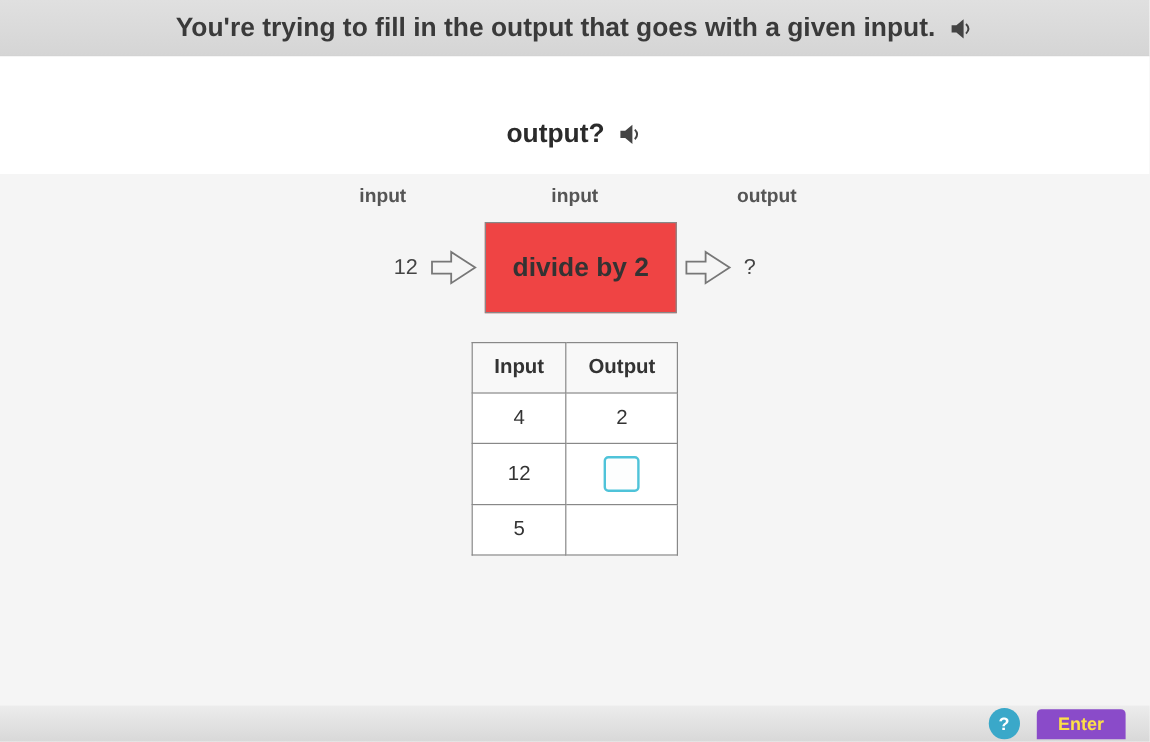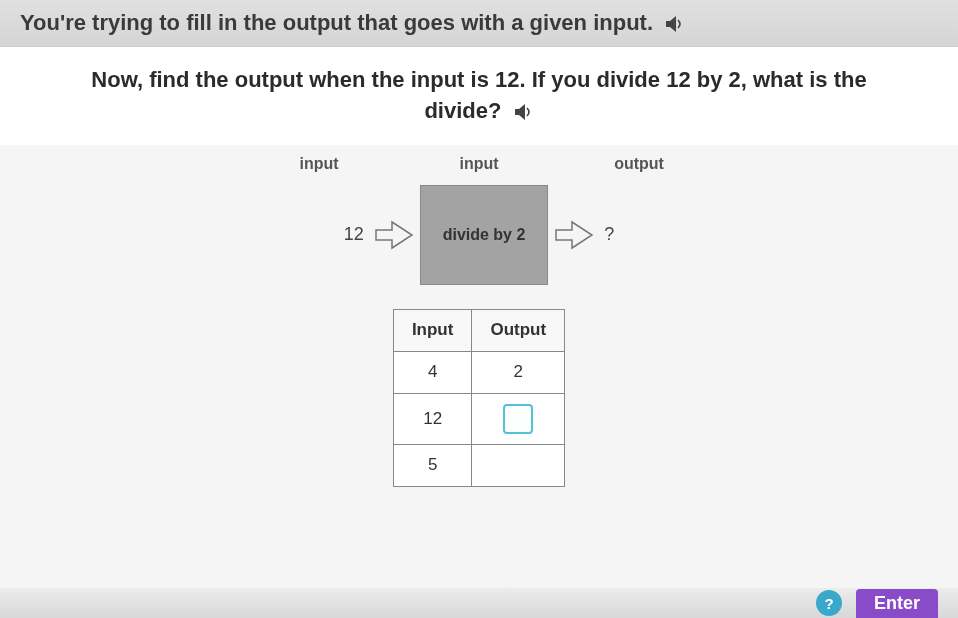--- a/index.html
+++ b/index.html
@@ -9,20 +9,21 @@
     font-family: Arial, Helvetica, sans-serif;
     background: #f5f5f5;
     width: 958px;
     height: 618px;
     overflow: hidden;
     color: #333;
   }
   .top-banner {
     background: linear-gradient(to bottom, #e0e0e0, #d5d5d5);
     padding: 10px 20px;
+    text-align: center;
     font-size: 22px;
     font-weight: bold;
     color: #3a3a3a;
     border-bottom: 1px solid #ccc;
   }
   .question-area {
     background: #fff;
     padding: 18px 40px;
     text-align: center;
     font-size: 22px;
@@ -55,24 +56,24 @@
     margin-top: 12px;
     gap: 6px;
   }
   .flow-value {
     font-size: 18px;
     color: #444;
     padding: 0 4px;
   }
   .rule-box {
     border: 1.5px solid #888;
-    padding: 40px 22px;
-    font-size: 16px;
+    padding: 24px 22px;
+    font-size: 22px;
     color: #333;
-    background: #a3a3a3;
+    background: #ef4444;
     font-weight: bold;
   }
   .arrow svg { display: block; }
   .table-wrap {
     display: flex;
     justify-content: center;
     margin-top: 24px;
     position: relative;
   }
   table.io {
@@ -123,45 +124,45 @@
     display: flex;
     align-items: center;
     justify-content: center;
     color: #fff;
     font-size: 15px;
     font-weight: bold;
     cursor: pointer;
   }
   .enter-btn {
     background: #8a4bc9;
-    color: #ffffff;
+    color: #fde047;
     border: none;
     border-radius: 4px 4px 0 0;
     padding: 4px 18px;
-    font-size: 18px;
+    font-size: 15px;
     font-weight: bold;
     cursor: pointer;
   }
 </style>
 </head>
 <body>
 
 <div class="top-banner">
   <span>You're trying to fill in the output that goes with a given input.</span>
   <span class="speaker">
     <svg width="20" height="18" viewBox="0 0 20 18">
       <path d="M1 6 H5 L11 1 V17 L5 12 H1 Z" fill="#444"></path>
       <path d="M13 5 Q17 9 13 13" stroke="#444" stroke-width="1.6" fill="none"></path>
     </svg>
   </span>
 </div>
 
 <div class="question-area">
-  <span>Now, find the output when the input is 12. If you divide 12 by 2, what is the</span><br>
-  <span>divide?</span>
+  <br>
+  <span>output?</span>
   <span class="speaker">
     <svg width="20" height="18" viewBox="0 0 20 18">
       <path d="M1 6 H5 L11 1 V17 L5 12 H1 Z" fill="#444"></path>
       <path d="M13 5 Q17 9 13 13" stroke="#444" stroke-width="1.6" fill="none"></path>
     </svg>
   </span>
 </div>
 
 <div class="diagram-row">
   <div class="diagram-label">input</div>

